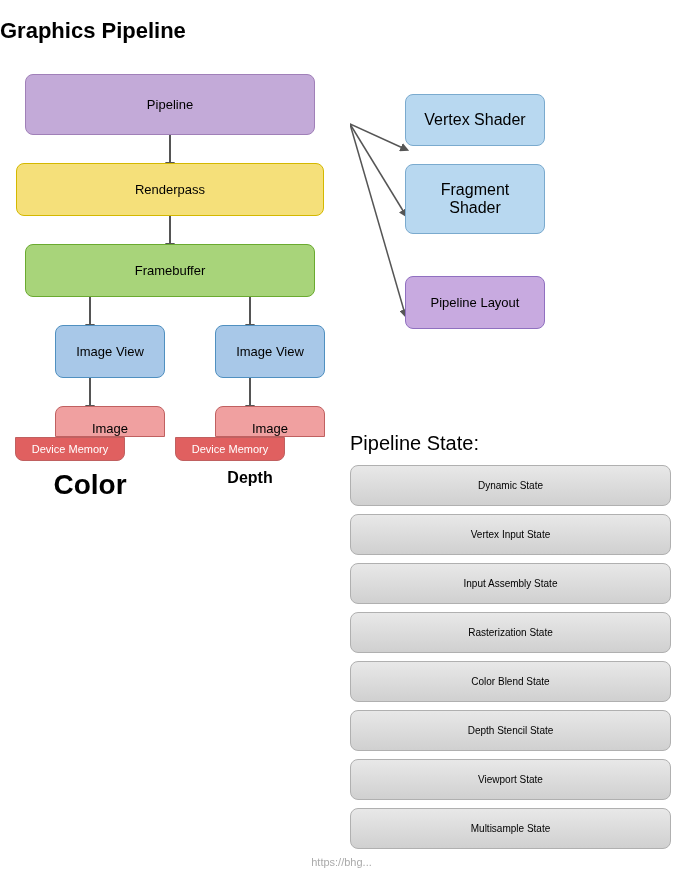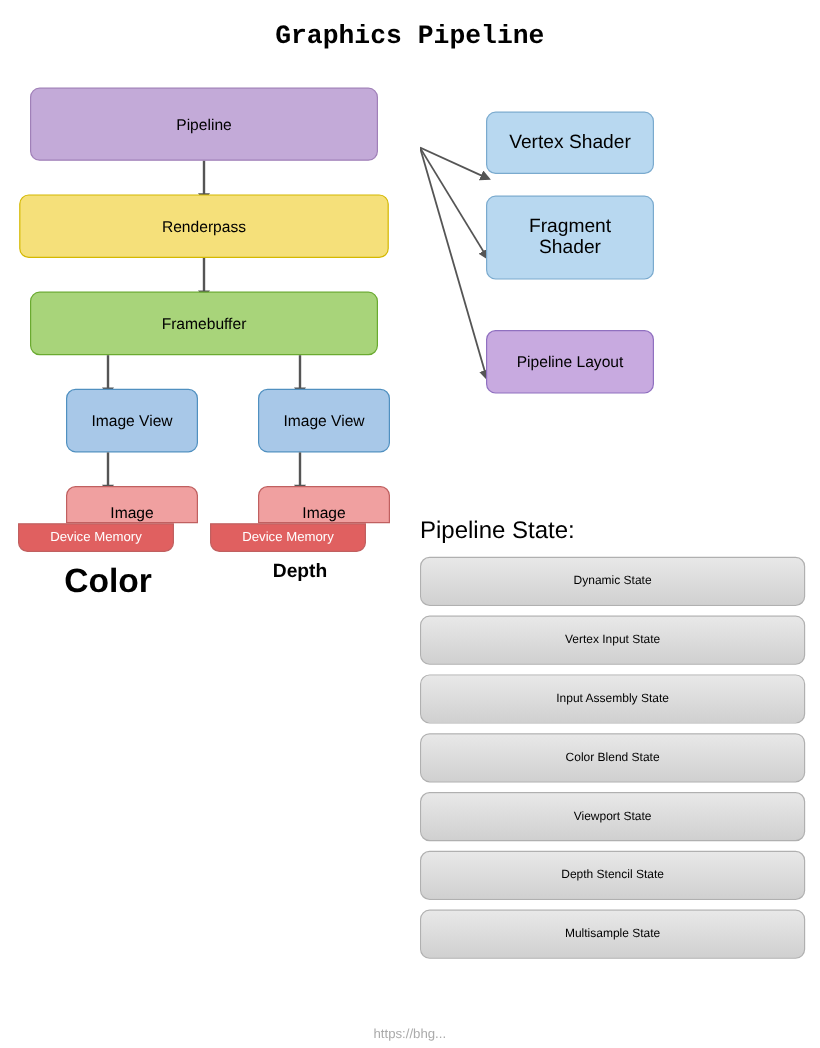--- a/index.html
+++ b/index.html
@@ -5,25 +5,24 @@
     * { box-sizing: border-box; margin: 0; padding: 0; }
     body {
       font-family: Arial, sans-serif;
       background: #fff;
       width: 683px;
       min-height: 873px;
       position: relative;
       overflow-x: hidden;
     }
     .page-title {
-      text-align: center;
+      text-align: left;
       font-size: 22px;
       font-weight: bold;
       padding: 18px 0 10px 0;
-      font-family: Liberation Mono, monospace;
     }
     .main-container {
       display: flex;
       width: 100%;
       padding: 10px 0 0 0;
     }
     
     .left-panel {
       width: 340px;
       position: relative;
@@ -68,21 +67,21 @@
     .image-box {
       background: #f0a0a0;
       border: 1px solid #c06060;
       width: 110px;
       padding: 14px 8px 0 8px;
       border-radius: 8px 8px 0 0;
     }
     .device-memory-box {
       background: #e06060;
       border: 1px solid #c06060;
-      width: 130px;
+      width: 110px;
       padding: 5px 8px;
       border-radius: 0 0 8px 8px;
       font-size: 11px;
       color: #fff;
     }
     .label-color {
       font-size: 28px;
       font-weight: bold;
       text-align: center;
     }
@@ -277,22 +276,23 @@
 
       <div class="pipeline-state-title">
         <span>Pipeline State:</span>
       </div>
 
       <div id="state-buttons-container">
 
       <div class="state-button">Dynamic State</div>
           <div class="state-button">Vertex Input State</div>
           <div class="state-button">Input Assembly State</div>
+          <div class="state-button">Rasterization State</div>
           <div class="state-button">Color Blend State</div>
+          <div class="state-button">Depth Stencil State</div>
           <div class="state-button">Viewport State</div>
-          <div class="state-button">Depth Stencil State</div>
           <div class="state-button">Multisample State</div>
         </div>
     </div>
   </div>
 </div>
 
 <div class="watermark">https://bhg...</div>
 
 </body></html>

